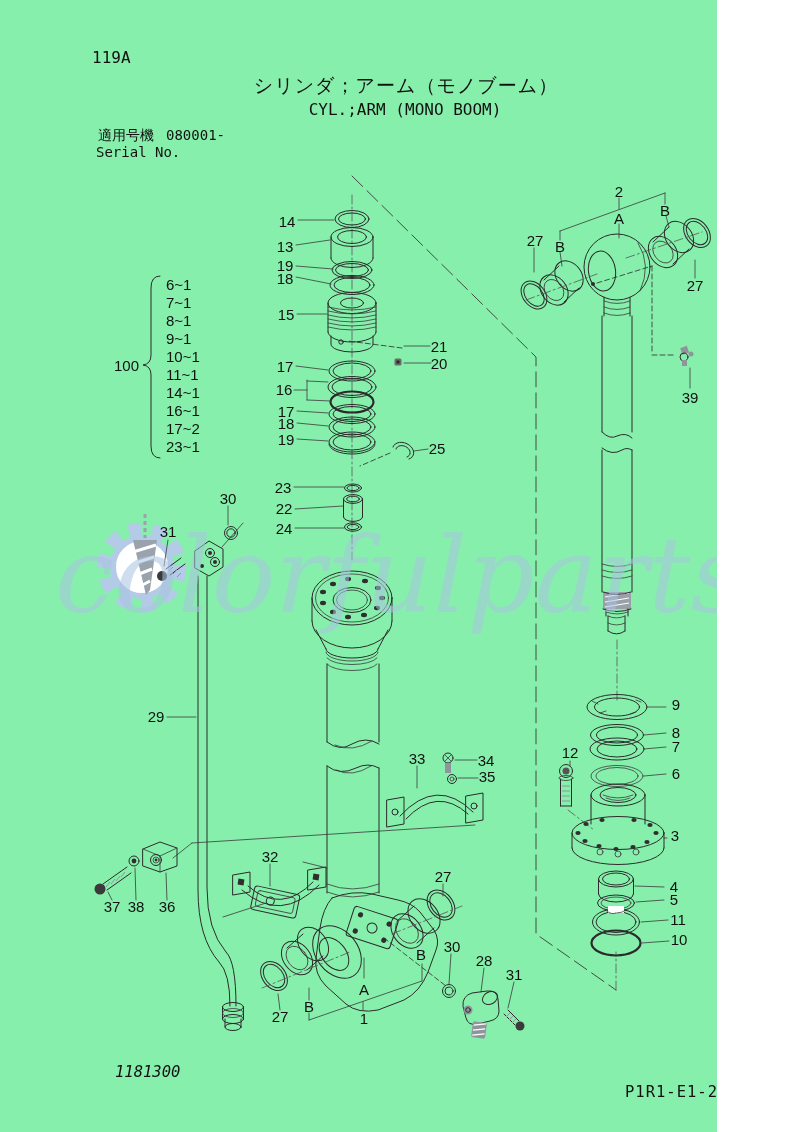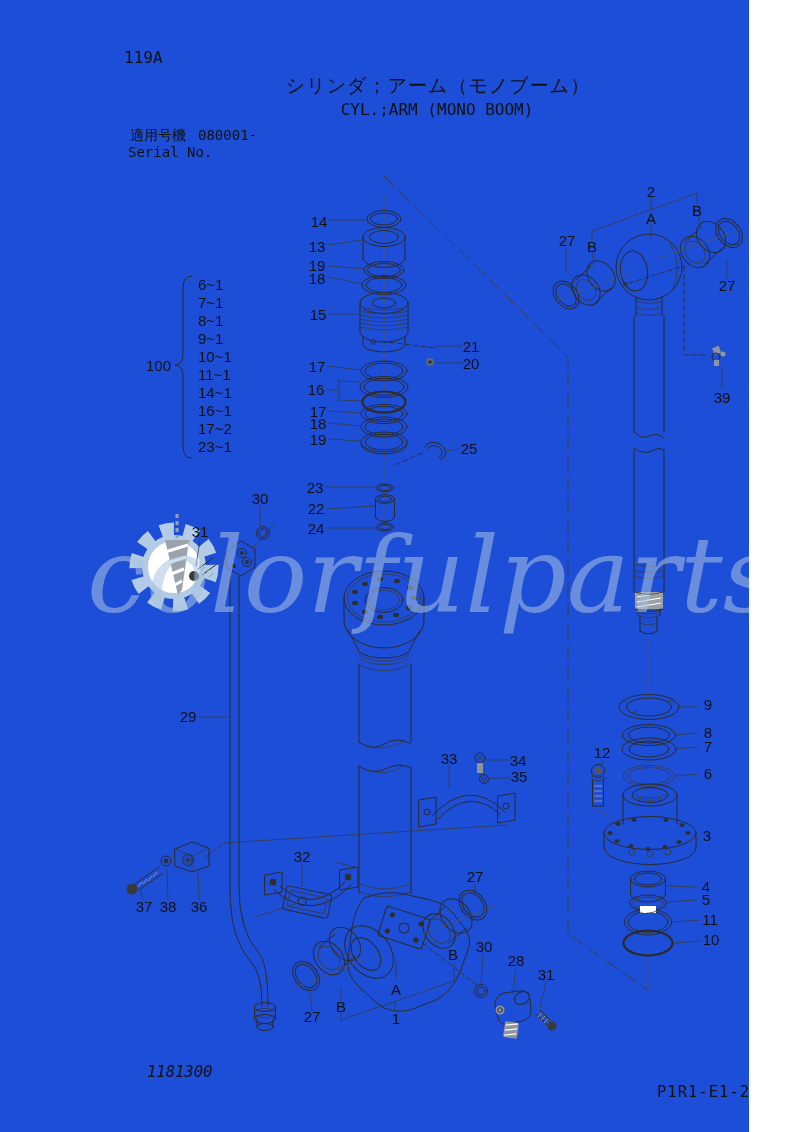--- a/index.html
+++ b/index.html
@@ -1,16 +1,16 @@
 <!DOCTYPE html>
 <html><head>
 <meta charset="utf-8">
 <style>
   html,body{margin:0;padding:0;background:#ffffff;}
-  .page{position:relative;width:717px;height:1132px;background:#1d4ed8;overflow:hidden;padding-left:32px;}
+  .page{position:relative;width:717px;height:1132px;background:#86efac;overflow:hidden;}
   svg{display:block;}
   .ln{fill:none;stroke:#2b2b2b;stroke-width:1;stroke-linecap:round;stroke-linejoin:round;}
   .bold{stroke-width:2.2;}
   .thin{stroke-width:.8;stroke:#3a3a3a;}
   .dash{stroke-dasharray:5 3;stroke-width:.8;}
   .phantom{stroke-dasharray:15 6;stroke-width:.9;stroke:#3a3a3a;}
   .cl{stroke-dasharray:9 3 2 3;stroke-width:.8;stroke:#555;}
   .dk{fill:#2e2e2e;stroke:none;}
   .gy{fill:#8f959c;stroke:none;}
   .lbl{font:15px "Liberation Sans",sans-serif;fill:#111;text-anchor:middle;}

